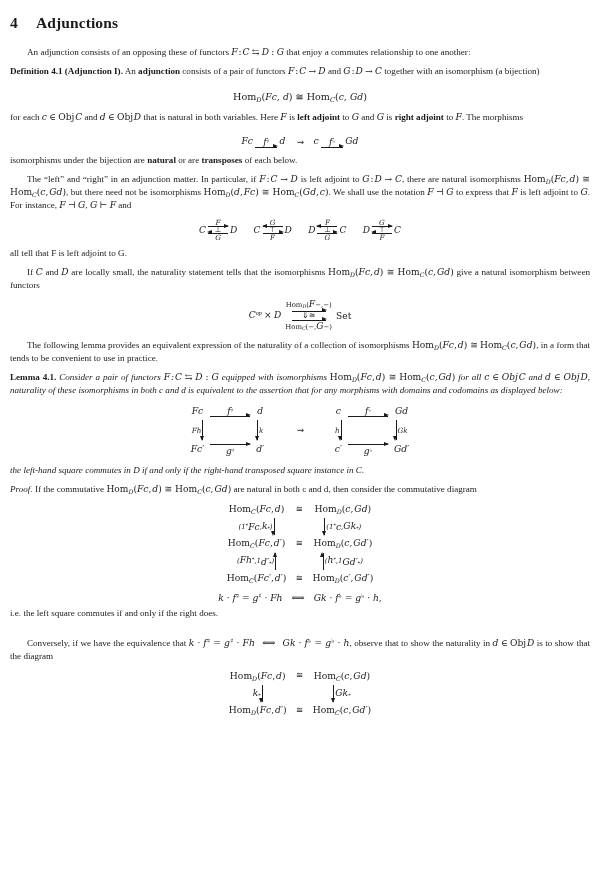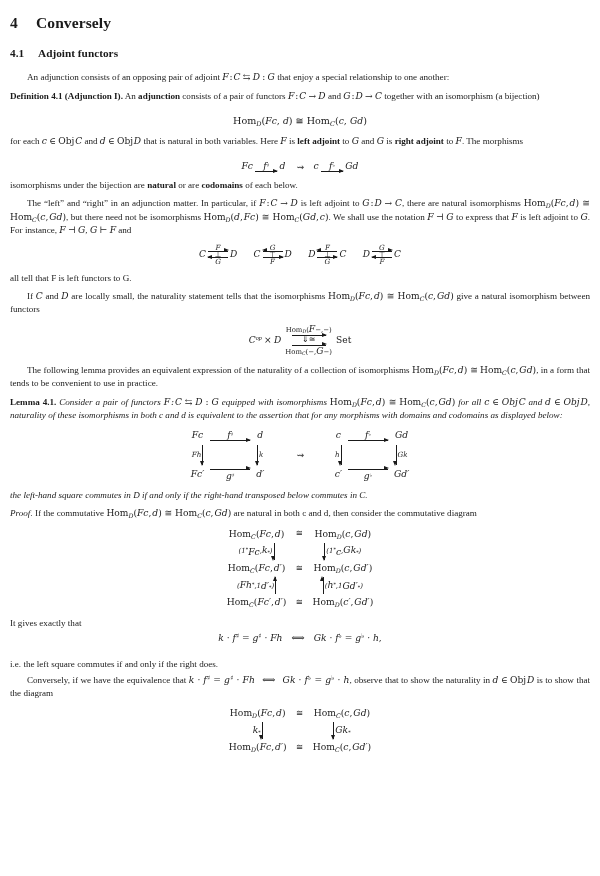--- a/index.html
+++ b/index.html
@@ -122,28 +122,25 @@
 
   .lblR { font-size:7.0px; font-family:"DejaVu Serif", serif; font-style:italic; }
   .nowrap { white-space:nowrap; }
 </style>
 </head>
 <body>
 
 <div class="page">
 
   <h1 class="sec">
-    <span class="num">4</span><span>Conversely</span>
+    <span class="num">4</span><span>Adjunctions</span>
   </h1>
 
-  <h2 class="subsec">
-    <span class="num">4.1</span><span>Adjoint functors</span>
-  </h2>
-
-  <p class="ind"><span>An adjunction consists of an opposing pair of adjoint </span><span class="m nowrap">F</span><span class="mr"> : </span><span class="cal">C</span> <span class="mr">⇆</span> <span class="cal">D</span> <span class="mr">:</span> <span class="m">G</span><span> that enjoy a special relationship to one another:</span></p>
+
+  <p class="ind"><span>An adjunction consists of an opposing these of functors </span><span class="m nowrap">F</span><span class="mr"> : </span><span class="cal">C</span> <span class="mr">⇆</span> <span class="cal">D</span> <span class="mr">:</span> <span class="m">G</span><span> that enjoy a commutes relationship to one another:</span></p>
 
   <p>
     <span class="bf">Definition 4.1 (Adjunction I).</span><span> An </span><span class="bf">adjunction</span><span> consists of a pair of functors </span><span class="m nowrap">F</span><span class="mr"> : </span><span class="cal">C</span> <span class="mr">→</span> <span class="cal">D</span><span> and </span><span class="m">G</span><span class="mr"> : </span><span class="cal">D</span> <span class="mr">→</span> <span class="cal">C</span><span> together with an isomorphism (a bijection)</span>
   </p>
 
   <div class="disp">
     <span class="mr" style="font-size:9.6px">Hom<sub class="s"><span class="cal">D</span></sub>(<span class="m">Fc</span>, <span class="m">d</span>) ≅ Hom<sub class="s"><span class="cal">C</span></sub>(<span class="m">c</span>, <span class="m">Gd</span>)</span>
   </div>
 
   <p><span>for each </span><span class="m">c</span> <span class="mr">∈</span> <span class="mr">Obj</span> <span class="cal">C</span><span> and </span><span class="m">d</span> <span class="mr">∈</span> <span class="mr">Obj</span> <span class="cal">D</span><span> that is natural in both variables. Here </span><span class="m">F</span><span> is </span><span class="bf">left adjoint</span><span> to </span><span class="m">G</span><span> and </span><span class="m">G</span><span> is </span><span class="bf">right adjoint</span><span> to </span><span class="m">F</span><span>. The morphisms</span></p>
@@ -159,21 +156,21 @@
     <span class="squig">⇝</span>
     &nbsp;&nbsp;&nbsp;
     <span class="m">c</span>
     <span class="ha">
       <span class="top"><span class="m">f</span><span class="sharp">♭</span></span>
       <span class="harr" style="width:22px"></span>
     </span>
     <span class="m">Gd</span>
   </div>
 
-  <p><span>isomorphisms under the bijection are </span><span class="bf">natural</span><span> or are </span><span class="bf">codomains</span><span> of each below.</span></p>
+  <p><span>isomorphisms under the bijection are </span><span class="bf">natural</span><span> or are </span><span class="bf">transposes</span><span> of each below.</span></p>
 
   <p class="ind"><span>The “left” and “right” in an adjunction matter. In particular, if </span><span class="m">F</span><span class="mr"> : </span><span class="cal">C</span> <span class="mr">→</span> <span class="cal">D</span><span> is left adjoint to </span><span class="m">G</span><span class="mr"> : </span><span class="cal">D</span> <span class="mr">→</span> <span class="cal">C</span><span>, there are natural isomorphisms </span><span class="mr">Hom<sub class="s"><span class="cal">D</span></sub>(<span class="m">Fc</span>, <span class="m">d</span>) ≅ Hom<sub class="s"><span class="cal">C</span></sub>(<span class="m">c</span>, <span class="m">Gd</span>)</span><span>, but there need not be isomorphisms </span><span class="mr">Hom<sub class="s"><span class="cal">D</span></sub>(<span class="m">d</span>, <span class="m">Fc</span>) ≅ Hom<sub class="s"><span class="cal">C</span></sub>(<span class="m">Gd</span>, <span class="m">c</span>)</span><span>. We shall use the notation </span><span class="m">F</span> <span class="mr">⊣</span> <span class="m">G</span><span> to express that </span><span class="m">F</span><span> is left adjoint to </span><span class="m">G</span><span>. For instance, </span><span class="m">F</span> <span class="mr">⊣</span> <span class="m">G</span><span>, </span><span class="m">G</span> <span class="mr">⊢</span> <span class="m">F</span><span> and</span></p>
 
   <div class="disp" style="margin:7px 0 6px 0">
 
     <span class="adj">
       <span class="cal">C</span>
       <span class="adjmid">
         <span class="l">F</span>
         <span class="harr" style="width:20px"></span>
@@ -215,21 +212,21 @@
         <span class="harr" style="width:20px"></span>
         <span class="perp">⊤</span>
         <span class="harr left" style="width:20px"></span>
         <span class="l">F</span>
       </span>
       <span class="cal">C</span>
     </span>
 
   </div>
 
-  <p>all tell that F is left functors to G.</p>
+  <p>all tell that F is left adjoint to G.</p>
 
   <p class="ind tight"><span>If </span><span class="cal">C</span><span> and </span><span class="cal">D</span><span> are locally small, the naturality statement tells that the isomorphisms </span><span class="mr">Hom<sub class="s"><span class="cal">D</span></sub>(<span class="m">Fc</span>, <span class="m">d</span>) ≅ Hom<sub class="s"><span class="cal">C</span></sub>(<span class="m">c</span>, <span class="m">Gd</span>)</span><span> give a natural isomorphism between functors</span></p>
 
   <div class="disp" style="margin:8px 0 7px 0">
     <span class="nt">
       <span><span class="cal">C</span><sup class="s" style="font-style:italic">op</sup> <span class="mr">×</span> <span class="cal">D</span></span>
       <span class="ntcol">
         <span class="nlab">Hom<sub class="s"><span class="cal">D</span></sub>(<span class="m">F</span>−,−)</span>
         <span class="harr" style="width:34px"></span>
         <span class="dblarr">⇓≅</span>
@@ -299,21 +296,21 @@
       <span class="node">c′</span>
       <span class="ha">
         <span class="harr" style="width:40px"></span>
         <span class="bot"><span class="m">g</span><span class="sharp">♭</span></span>
       </span>
       <span class="node">Gd′</span>
     </span>
 
   </div>
 
-  <p class="it"><span>the left-hand square commutes in D if and only if the right-hand transposed below commutes in C.</span></p>
+  <p class="it"><span>the left-hand square commutes in D if and only if the right-hand transposed square instance in C.</span></p>
 
   <p><span class="it">Proof.</span><span> If the commutative </span><span class="mr">Hom<sub class="s"><span class="cal">D</span></sub>(<span class="m">Fc</span>, <span class="m">d</span>) ≅ Hom<sub class="s"><span class="cal">C</span></sub>(<span class="m">c</span>, <span class="m">Gd</span>)</span><span> are natural in both c and d, then consider the commutative diagram</span></p>
 
   <div class="disp" style="margin:7px 0 7px 0">
     <span class="isogrid" style="row-gap:1px">
 
       <span class="cellm">Hom<sub class="s"><span class="cal">C</span></sub>(<span class="m">Fc</span>, <span class="m">d</span>)</span>
       <span class="cong">≅</span>
       <span class="cellm">Hom<sub class="s"><span class="cal">D</span></sub>(<span class="m">c</span>, <span class="m">Gd</span>)</span>
 
@@ -341,29 +338,28 @@
         <span class="lblR">(<span class="m">h</span><sup class="s">*</sup>,1<sub class="s"><span class="m">Gd′</span>*</sub>)</span>
       </span>
 
       <span class="cellm">Hom<sub class="s"><span class="cal">C</span></sub>(<span class="m">Fc′</span>, <span class="m">d′</span>)</span>
       <span class="cong">≅</span>
       <span class="cellm">Hom<sub class="s"><span class="cal">D</span></sub>(<span class="m">c′</span>, <span class="m">Gd′</span>)</span>
 
     </span>
   </div>
 
-  <p style="margin-bottom:3px">It gives exactly that</p>
-
-  <div class="disp" style="margin:3px 0 13px 0">
+
+  <div class="disp" style="margin:3px 0 2px 0">
     <span class="mr"><span class="m">k</span> · <span class="m">f</span><span class="sharp">♯</span> = <span class="m">g</span><span class="sharp">♯</span> · <span class="m">Fh</span></span>
     &nbsp;&nbsp;&nbsp;<span class="mr">⟺</span>&nbsp;&nbsp;&nbsp;
     <span class="mr"><span class="m">Gk</span> · <span class="m">f</span><span class="sharp">♭</span> = <span class="m">g</span><span class="sharp">♭</span> · <span class="m">h</span>,</span>
   </div>
 
-  <p style="margin-bottom:4px">i.e. the left square commutes if and only if the right does.</p>
+  <p style="margin-bottom:18px">i.e. the left square commutes if and only if the right does.</p>
 
   <p class="ind"><span>Conversely, if we have the equivalence that </span><span class="mr"><span class="m">k</span> · <span class="m">f</span><span class="sharp">♯</span> = <span class="m">g</span><span class="sharp">♯</span> · <span class="m">Fh</span></span>&nbsp;&nbsp;&nbsp;<span class="mr">⟺</span>&nbsp;&nbsp;&nbsp;<span class="mr"><span class="m">Gk</span> · <span class="m">f</span><span class="sharp">♭</span> = <span class="m">g</span><span class="sharp">♭</span> · <span class="m">h</span></span><span>, observe that to show the naturality in </span><span class="m">d</span> <span class="mr">∈</span> <span class="mr">Obj</span> <span class="cal">D</span><span> is to show that the diagram</span></p>
 
   <div class="disp" style="margin:7px 0 0 0">
     <span class="isogrid" style="row-gap:1px">
 
       <span class="cellm">Hom<sub class="s"><span class="cal">D</span></sub>(<span class="m">Fc</span>, <span class="m">d</span>)</span>
       <span class="cong">≅</span>
       <span class="cellm">Hom<sub class="s"><span class="cal">C</span></sub>(<span class="m">c</span>, <span class="m">Gd</span>)</span>
 

